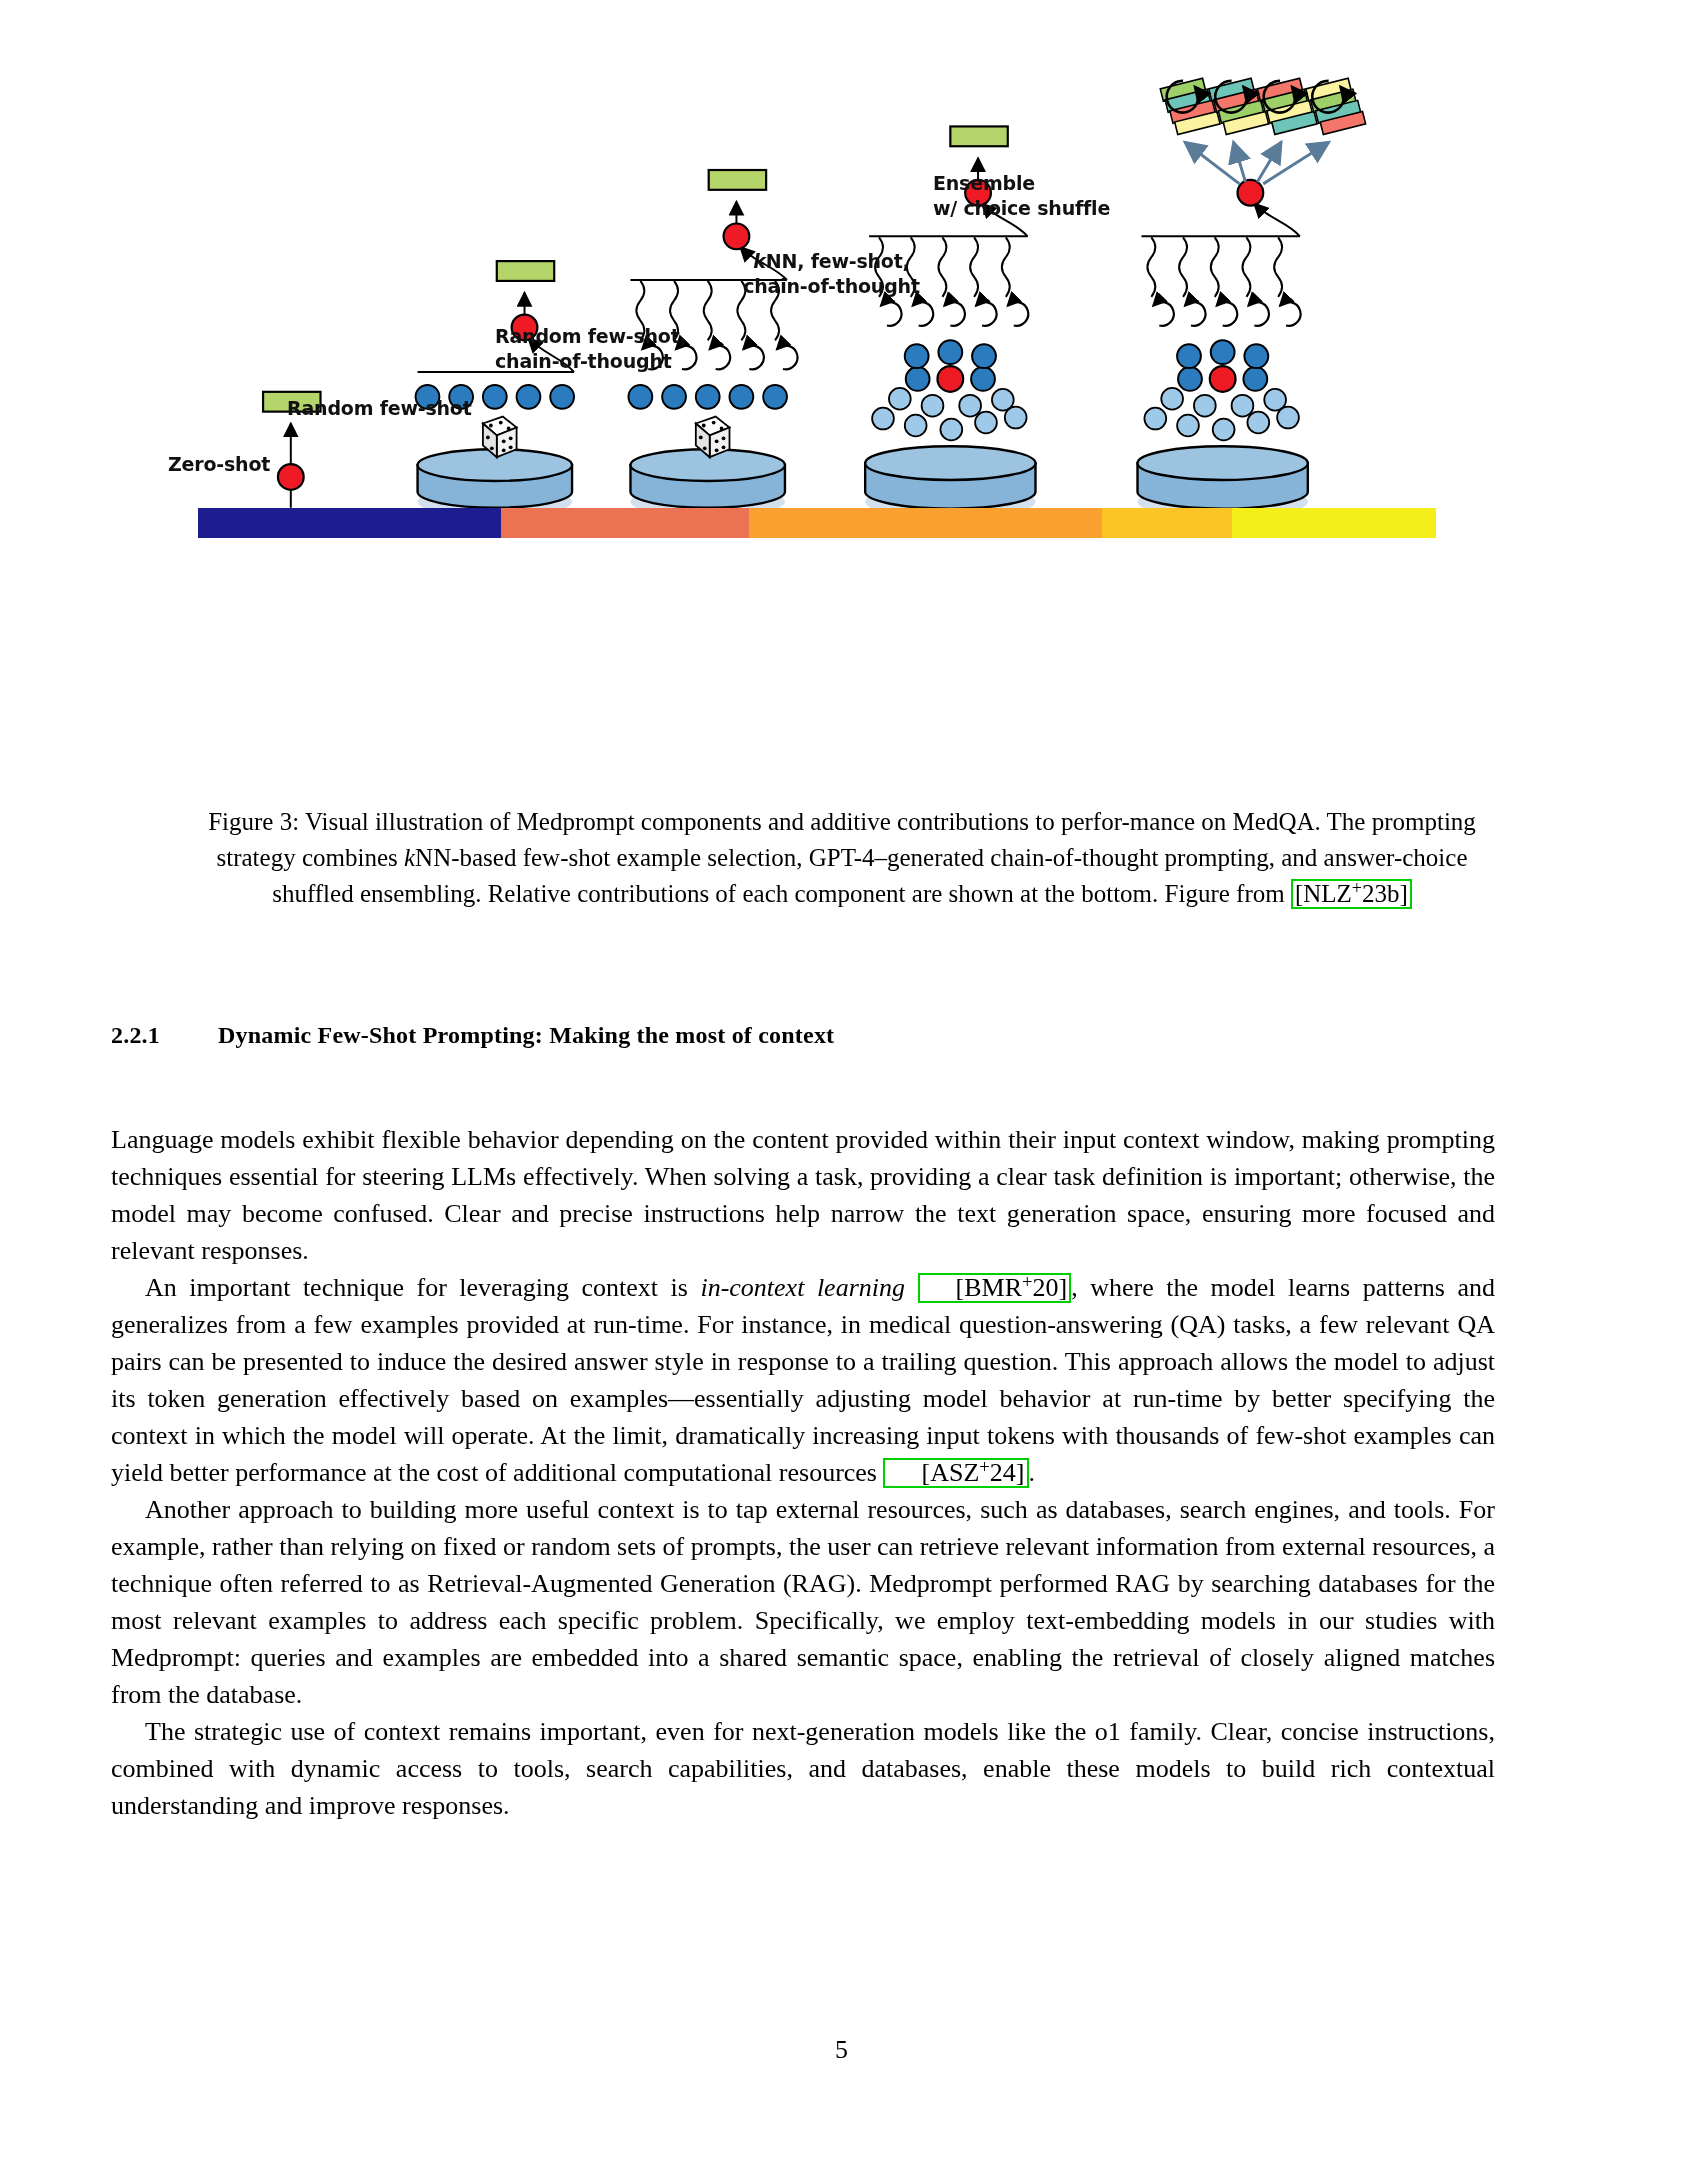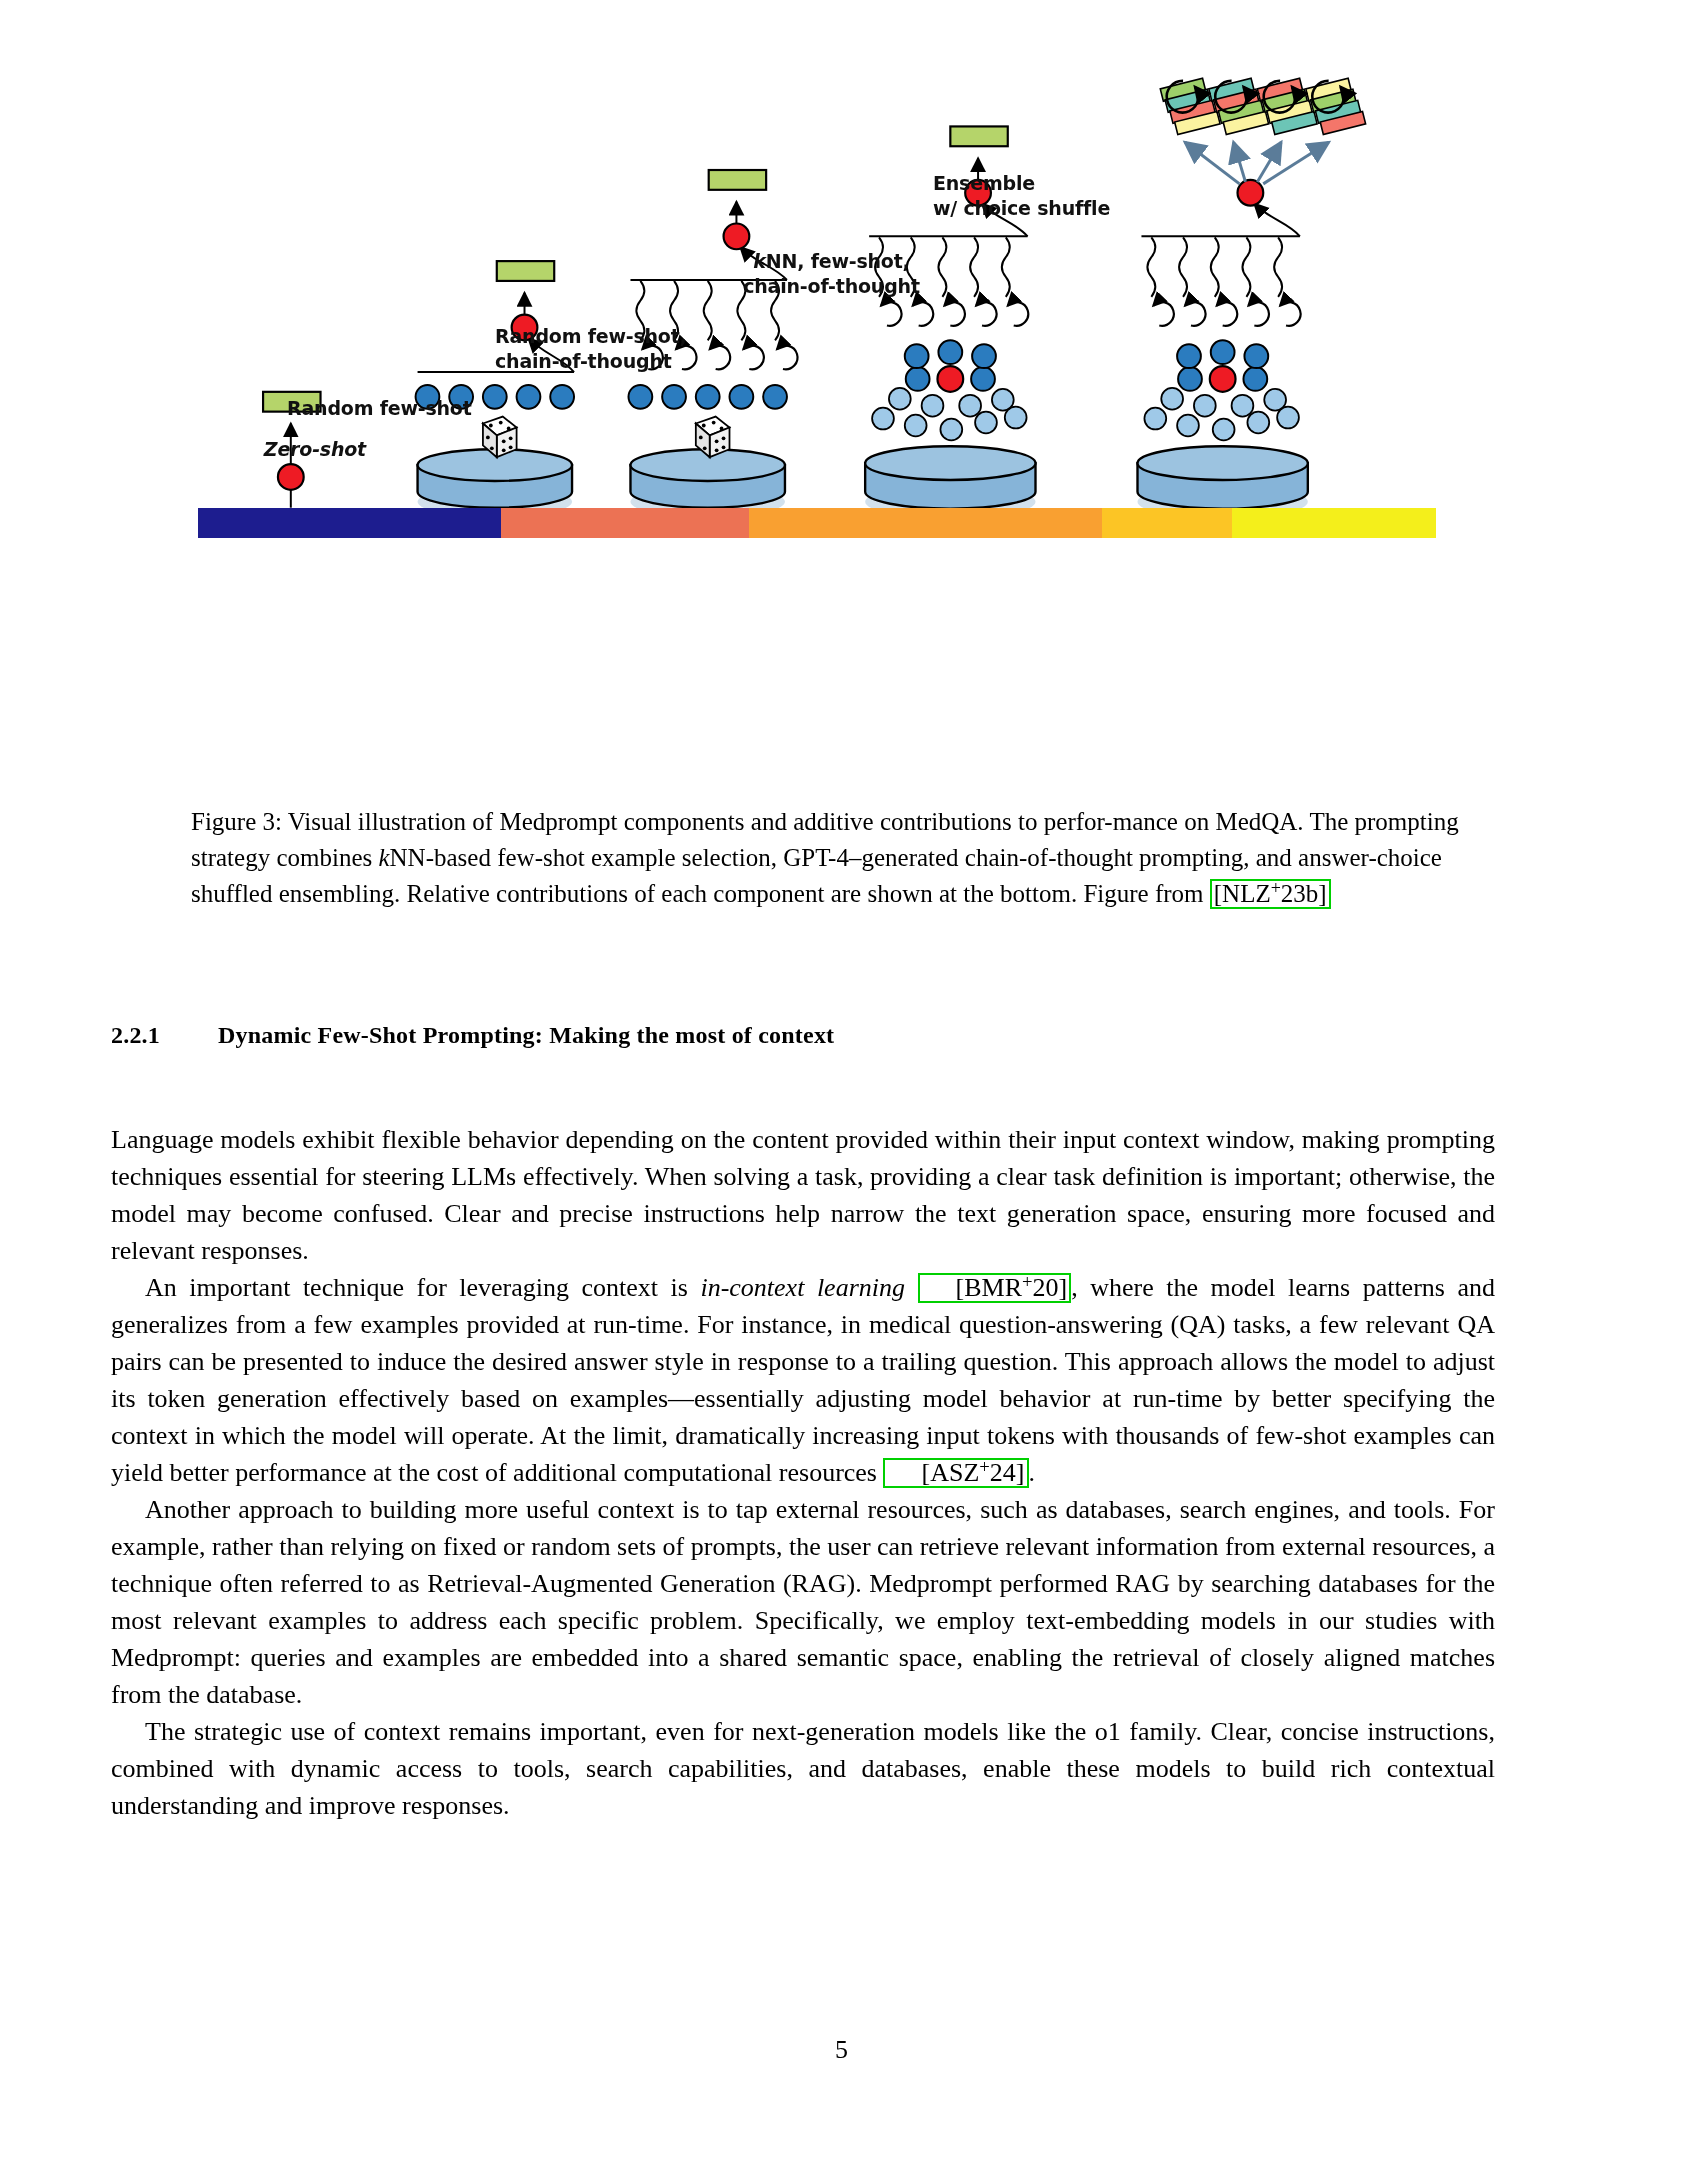--- a/index.html
+++ b/index.html
@@ -38,21 +38,21 @@
     font-family: "DejaVu Sans", sans-serif;
     font-weight: bold;
     font-size: 19px;
     line-height: 25px;
     color: #111111;
     text-align: center;
     letter-spacing: -0.2px;
   }
   .fig-label .ital { font-style: italic; }
 
-  #label-zero-shot { left: 0px;   top: 368px; width: 198px; text-align: right; font-style: italic;}
+  #label-zero-shot { left: 0px;   top: 383px; width: 198px; text-align: left;}
   #label-random-fewshot { left: 119px; top: 327px; width: 317px; text-align: left;}
   #label-random-cot { left: 327px; top: 255px; width: 317px; text-align: left;}
   #label-knn-cot { left: 505px;  top: 180px; width: 317px; text-align: center;}
   #label-ensemble { left: 765px;  top: 102px; width: 317px; text-align: left;}
 
   
   .acc-bar {
     position: absolute;
     left: 30px;
     top: 439px;
@@ -90,21 +90,21 @@
 
   
   .caption {
     position: absolute;
     left: 191px;
     top: 804px;
     width: 1302px;
     font-family: "Liberation Serif", serif;
     font-size: 25px;
     line-height: 36px;
-    text-align: left;
+    text-align: center;
   }
   .caption .ital { font-style: italic; }
   .cite {
     border: 2px solid #00d000;
     padding: 0px 2px;
     display: inline-block;
     line-height: 26px;
   }
   sup.plus { font-size: 0.72em; vertical-align: 0.45em; line-height:0; }
 

